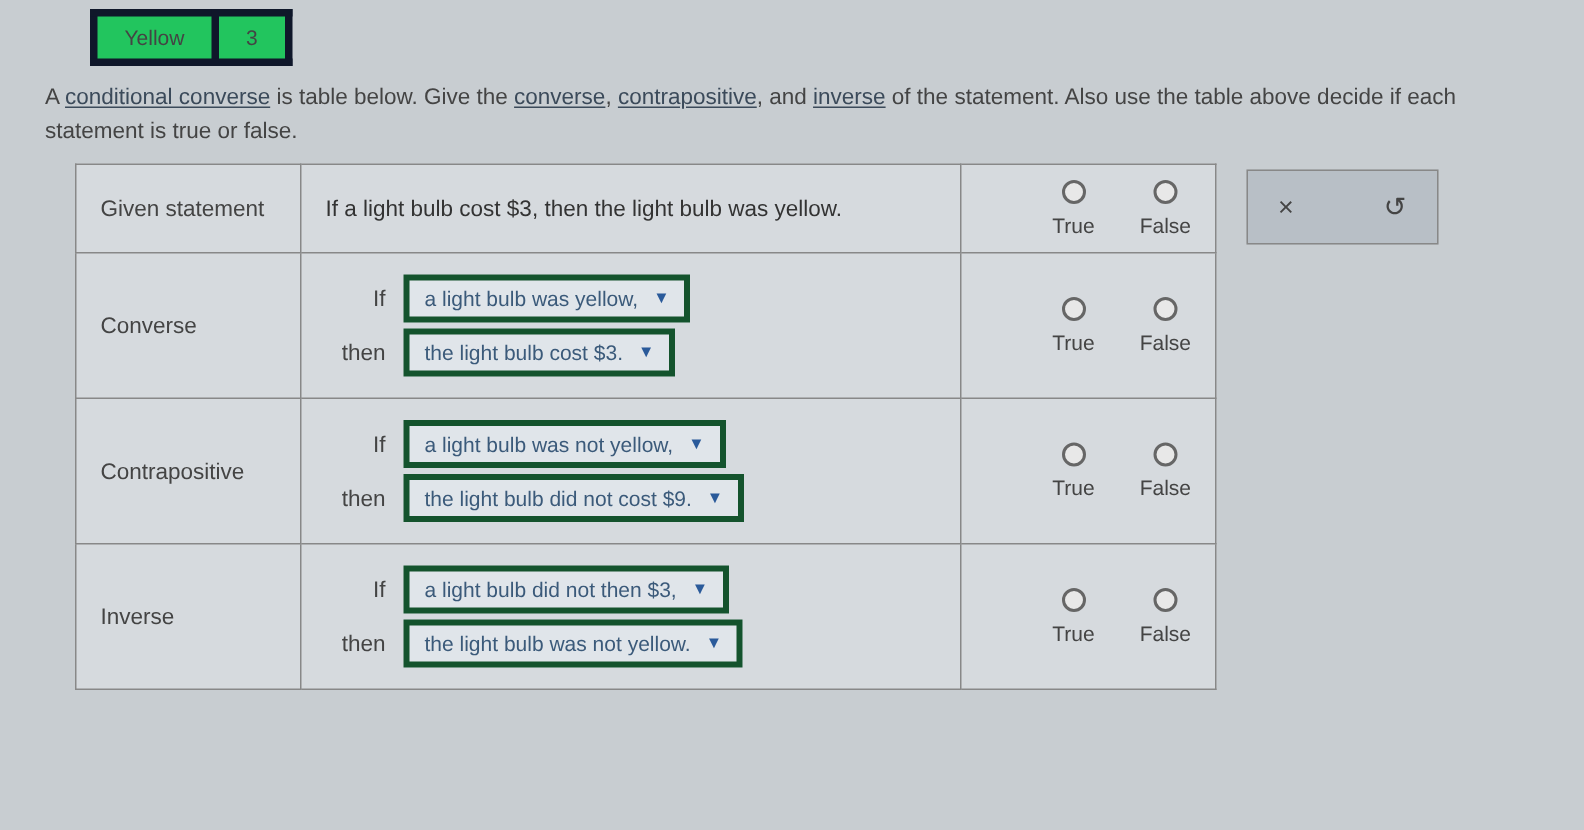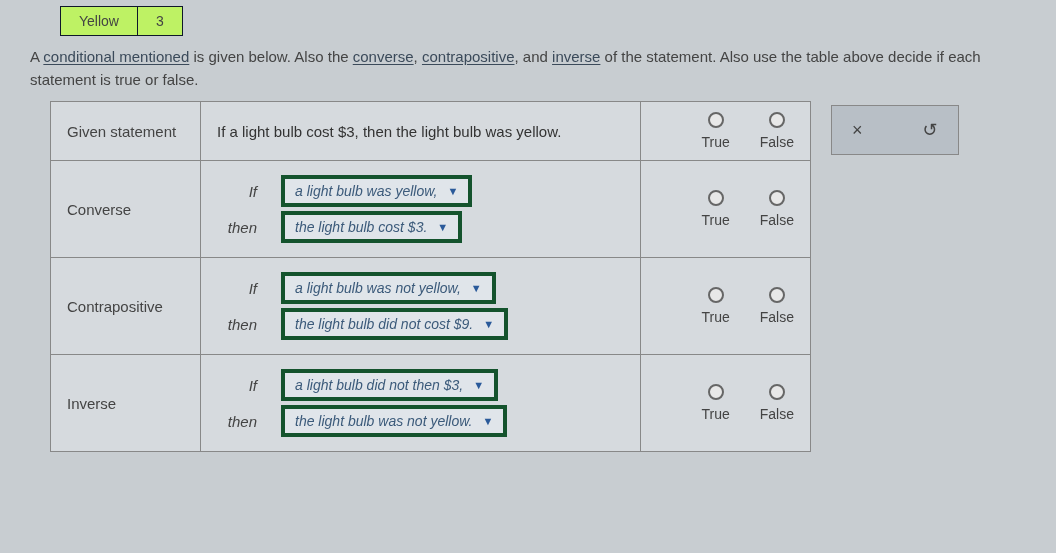--- a/index.html
+++ b/index.html
@@ -14,23 +14,23 @@
       padding: 0;
       width: 1056px;
       height: 553px;
       overflow: hidden;
     }
     .small-table {
       border-collapse: collapse;
       margin: 6px 0 10px 60px;
     }
     .small-table td {
-      border: 1px solid #0f172a;
+      border: 5px solid #0f172a;
       padding: 6px 18px;
-      background: #bef264;
+      background: #22c55e;
       font-size: 14px;
       color: #444;
     }
     .instructions {
       margin: 4px 30px 8px 30px;
       font-size: 15px;
       color: #444;
       line-height: 1.5;
     }
     .instructions .link {
@@ -102,23 +102,22 @@
       justify-content: space-between;
       gap: 10px;
     }
     .dropdown .arrow {
       color: #2a5a9a;
       font-size: 11px;
     }
     .stmt-line {
       display: flex;
       align-items: center;
-      gap: 24px;
+      gap: 12px;
       margin: 4px 0;
-      font-style: italic;
     }
     .stmt-line .prefix {
       width: 40px;
       text-align: right;
       color: #444;
     }
     .side-panel {
       background: #b8bfc6;
       border: 1px solid #888;
       padding: 12px 20px;
@@ -140,21 +139,21 @@
   <tbody>
       <tr>
     <td>Yellow</td>
     <td>3</td>
   </tr>
 </tbody>
   </table>
 
 <div class="instructions">
   <p>
-    <span>A </span><span class="link">conditional mentioned</span><span> is given below. Also the </span><span class="link">converse</span><span>, </span><span class="link">contrapositive</span><span>, and </span><span class="link">inverse</span><span> of the statement. Also use the table above decide if each statement is true or false.</span>
+    <span>A </span><span class="link">conditional converse</span><span> is table below. Give the </span><span class="link">converse</span><span>, </span><span class="link">contrapositive</span><span>, and </span><span class="link">inverse</span><span> of the statement. Also use the table above decide if each statement is true or false.</span>
   </p>
 </div>
 
 <div class="content-row">
   <table class="main-table">
     <tbody id="table-body">
         <tr>
           <td class="label-cell">Given statement</td>
           <td class="statement-cell">If a light bulb cost $3, then the light bulb was yellow.</td>
           <td class="tf-cell">

